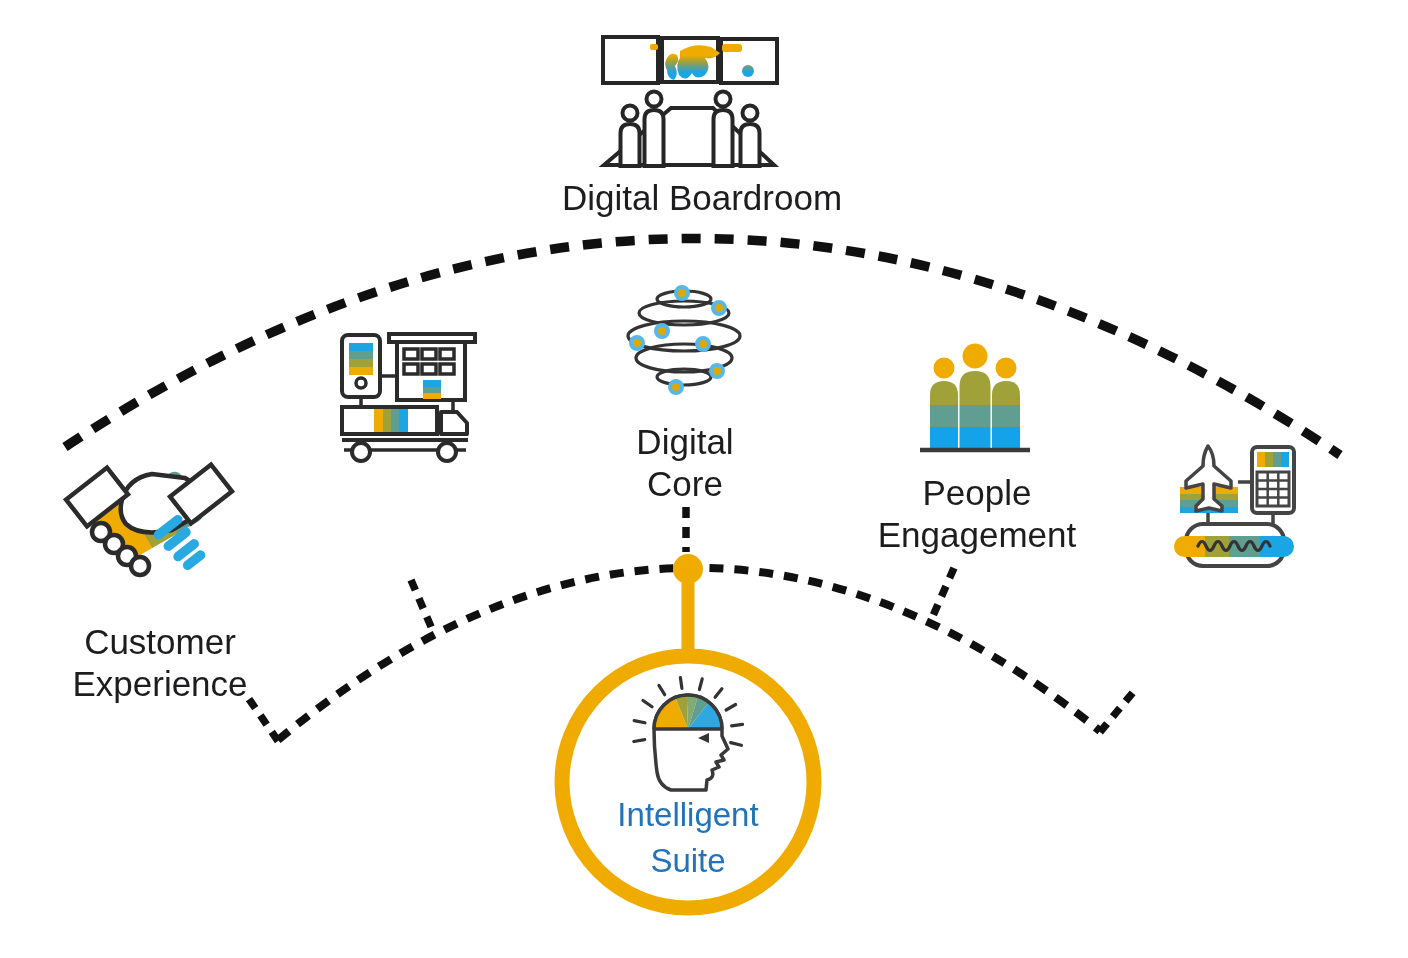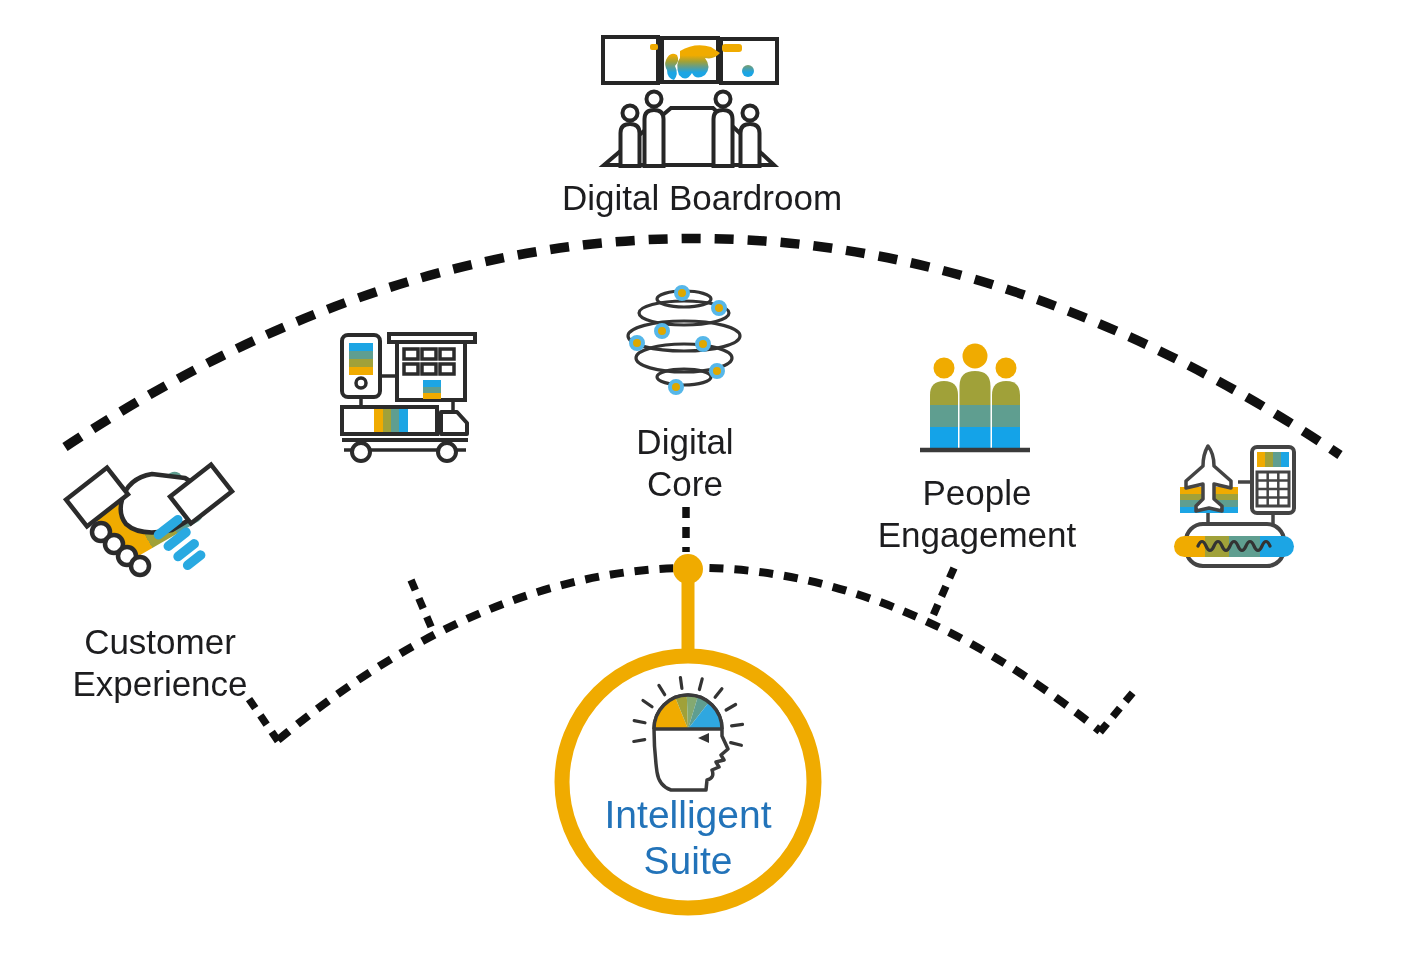--- a/index.html
+++ b/index.html
@@ -1,21 +1,21 @@
 <!DOCTYPE html>
 <html><head>
 <meta charset="utf-8">
 <style>
   html,body{margin:0;padding:0;background:#fff;}
   #stage{position:relative;width:1408px;height:958px;background:#ffffff;overflow:hidden;
          font-family:"Liberation Sans",sans-serif;}
   #stage svg{position:absolute;left:0;top:0;}
   .label{position:absolute;transform:translateX(-50%);text-align:center;white-space:pre-line;
          font:35px/42px "Liberation Sans",sans-serif;color:#1d1d1f;}
-  .label.suite{font-size:39px;line-height:46px;color:#2273B9;}
+  .label.suite{font-size:33px;line-height:46px;color:#2273B9;}
 </style>
 </head>
 <body>
 
 <div id="stage">
 
 <svg width="1408" height="958" viewBox="0 0 1408 958">
   <defs>
     <linearGradient id="mapGrad" gradientUnits="userSpaceOnUse" x1="0" y1="42" x2="0" y2="80">
       <stop offset="0" stop-color="#F0AB00"></stop>

